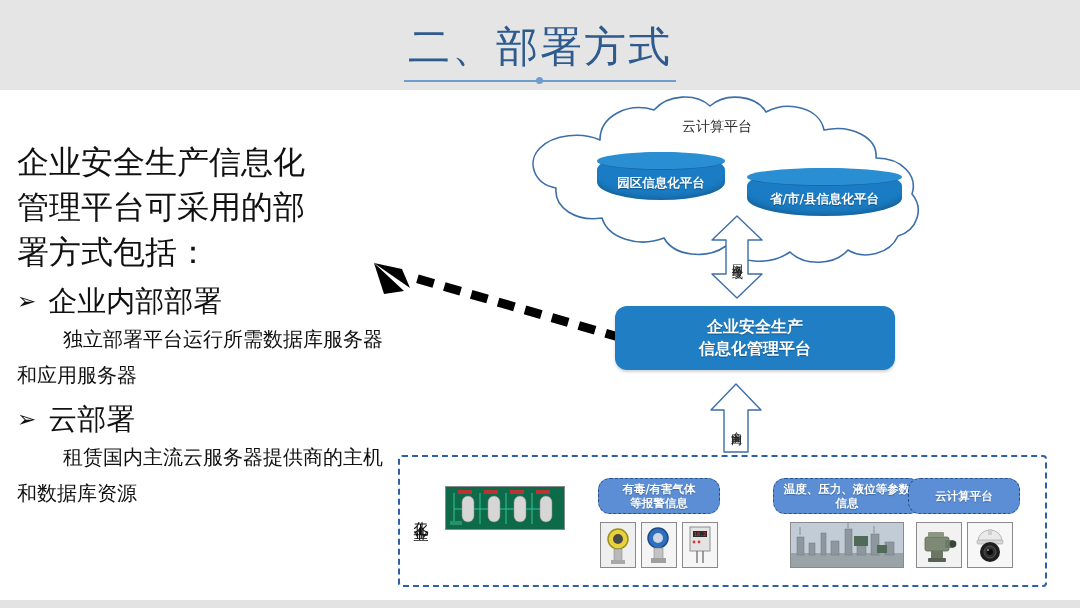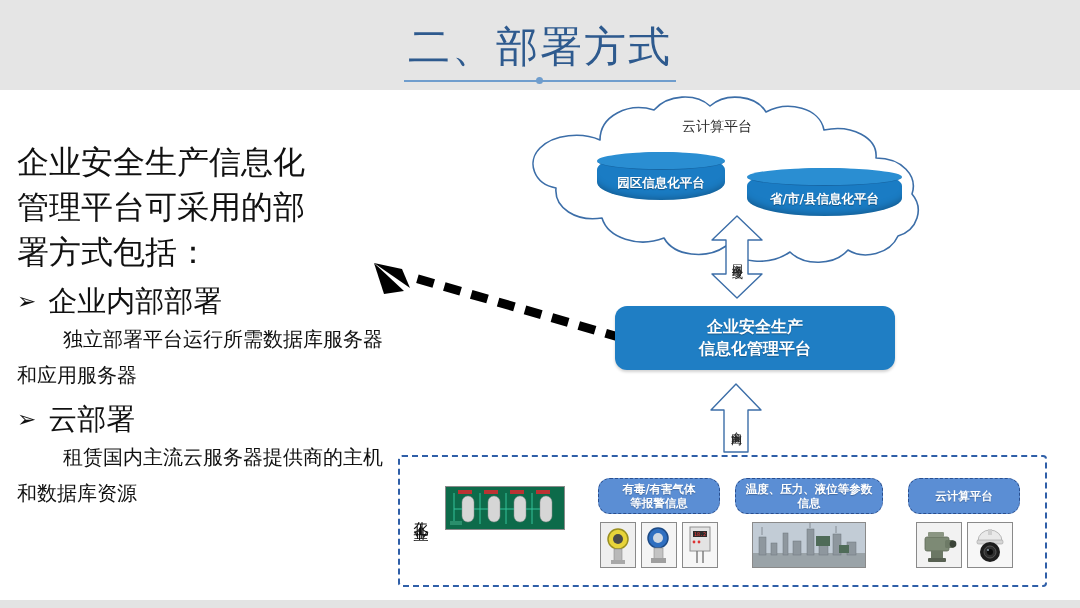--- a/index.html
+++ b/index.html
@@ -311,21 +311,21 @@
         <rect x="10" y="8" width="14" height="6" fill="#2b2b2b"></rect>
         <text x="17" y="13" font-size="5" fill="#ff3b3b" text-anchor="middle" font-family="DejaVu Sans Mono, monospace">18.2</text>
         <circle cx="11" cy="19" r="1.4" fill="#d33"></circle>
           <circle cx="16" cy="19" r="1.4" fill="#d33"></circle>
         <path d="M14,28 L14,40 M20,28 L20,40" stroke="#777" stroke-width="1.4" fill="none"></path>
       </svg>
     </div>
   </div>
 </div>
 
-<div class="cat" style="left:735px;top:478px;width:148px;">
+<div class="cat" style="left:773px;top:478px;width:148px;">
   <div class="cat-chip" style="height:36px;flex-direction:column;">
     <span>温度、压力、液位等参数</span>
     <span>信息</span>
   </div>
   <div class="thumbs">
     <div class="thumb photo-sky" style="width:112px;height:44px;">
       <svg width="112" height="44" viewBox="0 0 112 44">
         <rect width="112" height="44" fill="#c2ccd6"></rect>
         <rect y="30" width="112" height="14" fill="#9aa3a8"></rect>
         <g fill="#8e979e" stroke="#6e767c" stroke-width="0.5">

